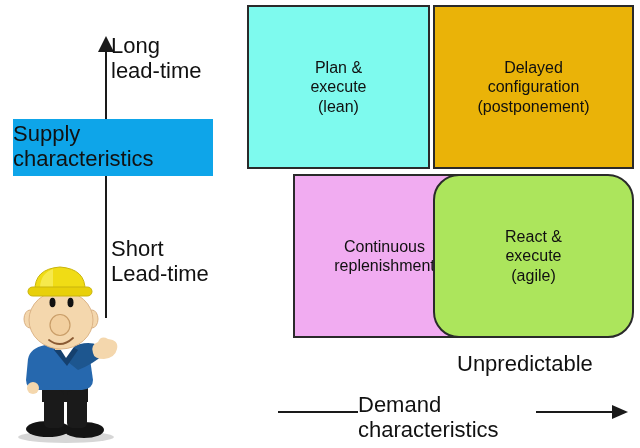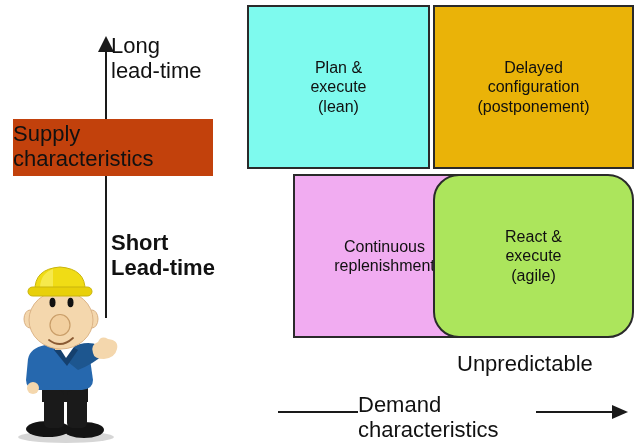--- a/index.html
+++ b/index.html
@@ -44,22 +44,22 @@
     border-top:7px solid transparent; border-bottom:7px solid transparent;
     border-left:16px solid #1a1a1a; z-index:1;
   }
 
   
   .lbl {
     position:absolute; text-align:left; color:#111;
     font-size:22px; line-height:1.15; white-space:pre-line; z-index:2;
   }
   .lbl-long          { left:111px; top:33px;  width:142px; }
-  .lbl-supply        { left:13px;  top:119px; width:200px; background:#c2410c; padding:2px 0 4px; }
-  .lbl-short         { left:111px; top:230px; width:142px;font-weight:bold; }
+  .lbl-supply        { left:13px;  top:119px; width:200px; background:#0ea5e9; padding:2px 0 4px; }
+  .lbl-short         { left:111px; top:236px; width:142px; }
   .lbl-predictable   { left:266px; top:351px; width:142px; }
   .lbl-unpredictable { left:457px; top:351px; width:172px; }
   .lbl-demand        { left:358px; top:390px; width:178px; background:#fff; padding:2px 0 3px; }
 
   
   .character { position:absolute; left:8px; top:258px; width:132px; height:188px; z-index:3; }
 </style>
 </head>
 <body>
 

